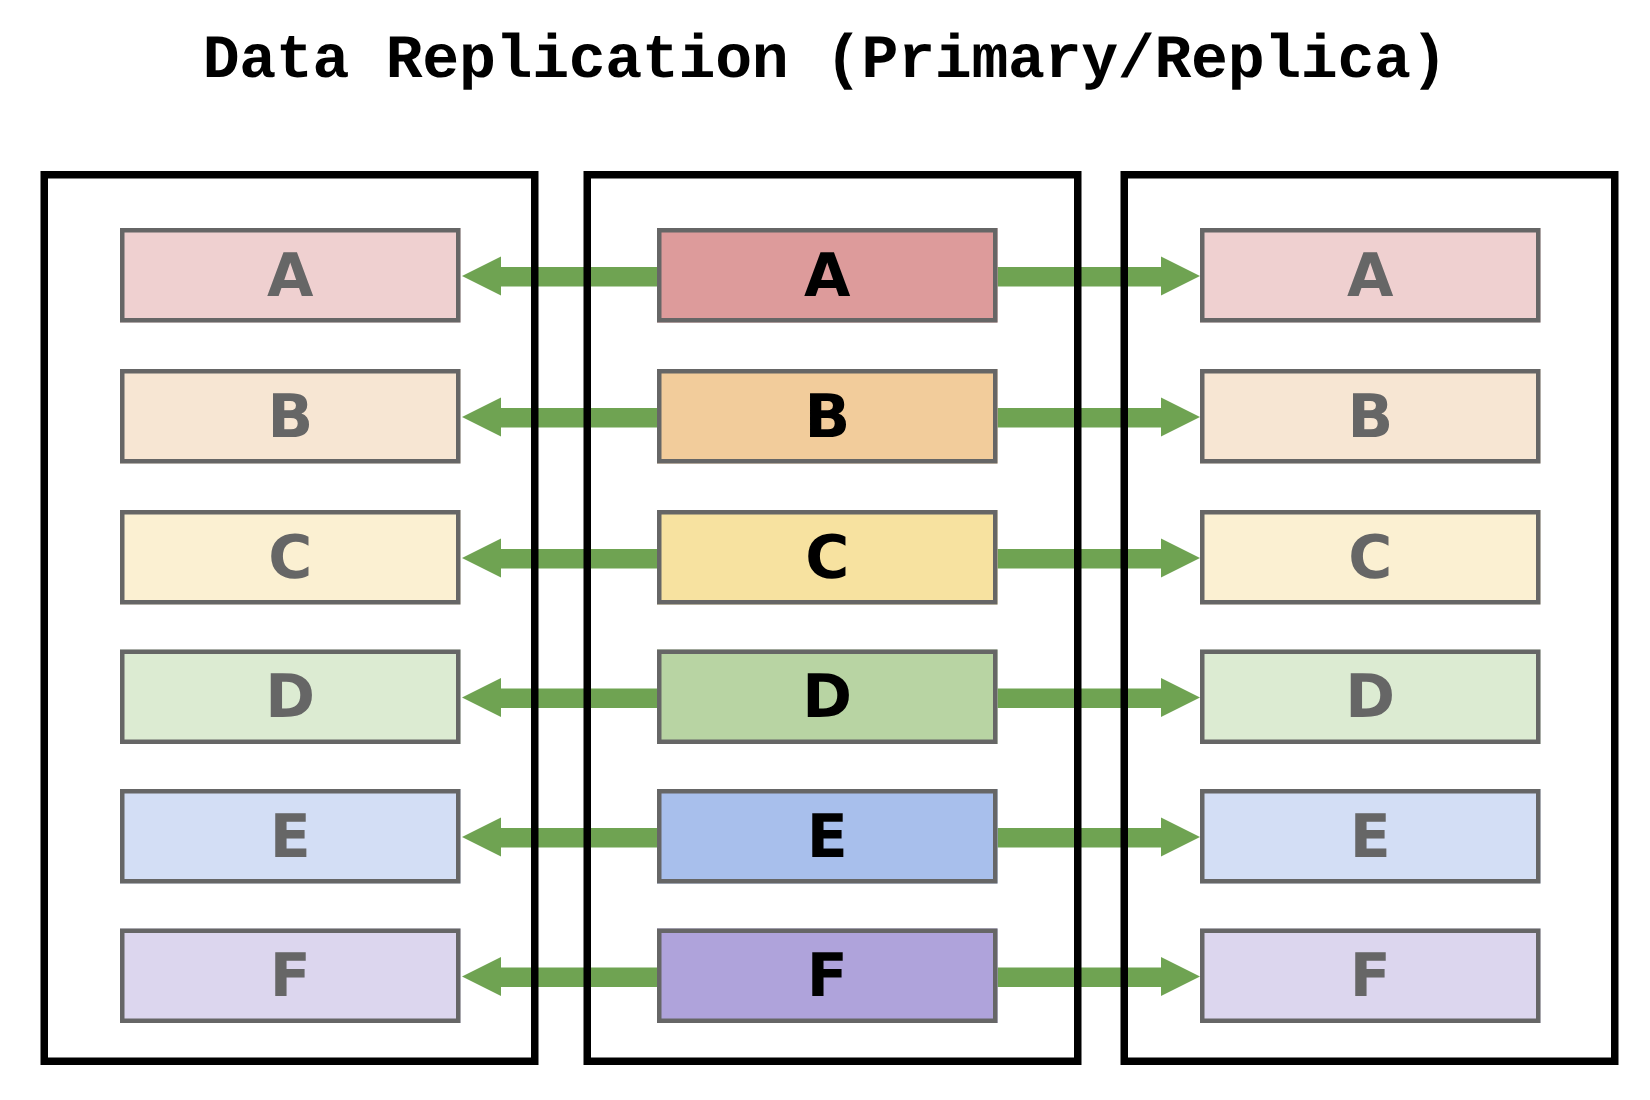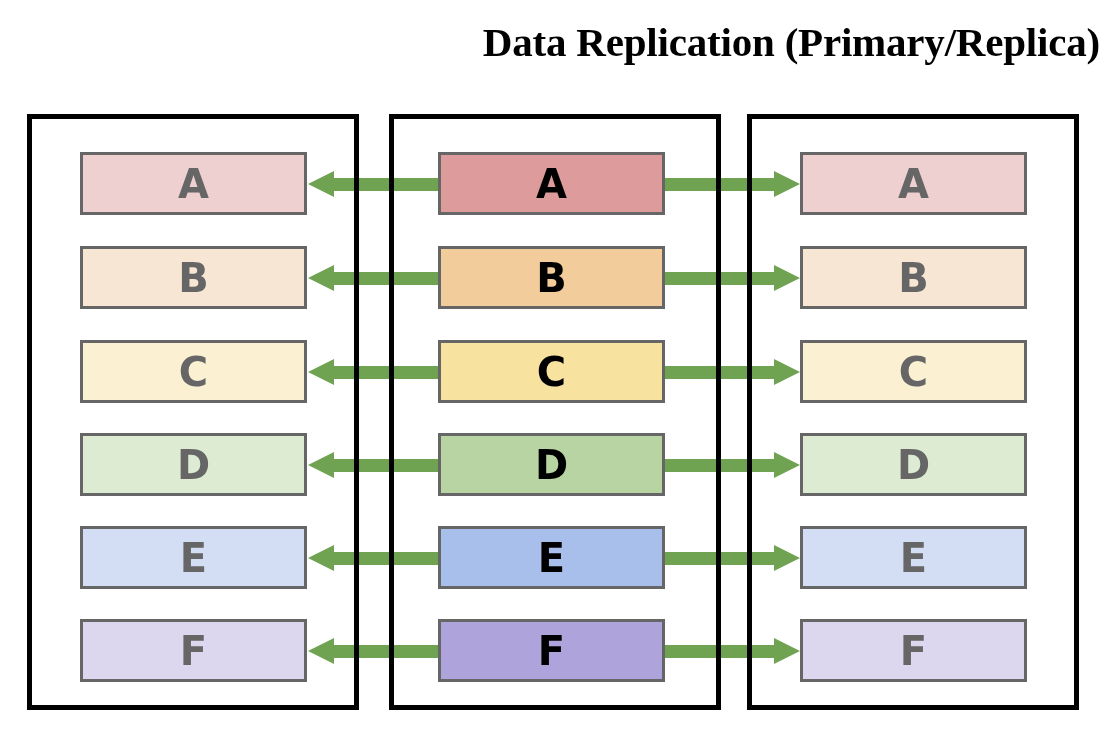--- a/index.html
+++ b/index.html
@@ -20,22 +20,22 @@
     height: 733px;
     background: #ffffff;
   }
 
   
   #diagram-title {
     position: absolute;
     left: 0;
     top: 18px;
     width: 1100px;
-    text-align: right;
-    font-family: Liberation Serif, serif;
+    text-align: center;
+    font-family: Liberation Mono, monospace;
     font-size: 41px;
     font-weight: bold;
     color: #000000;
     letter-spacing: -0.2px;
     white-space: nowrap;
   }
 
   
   #arrow-layer {
     position: absolute;

